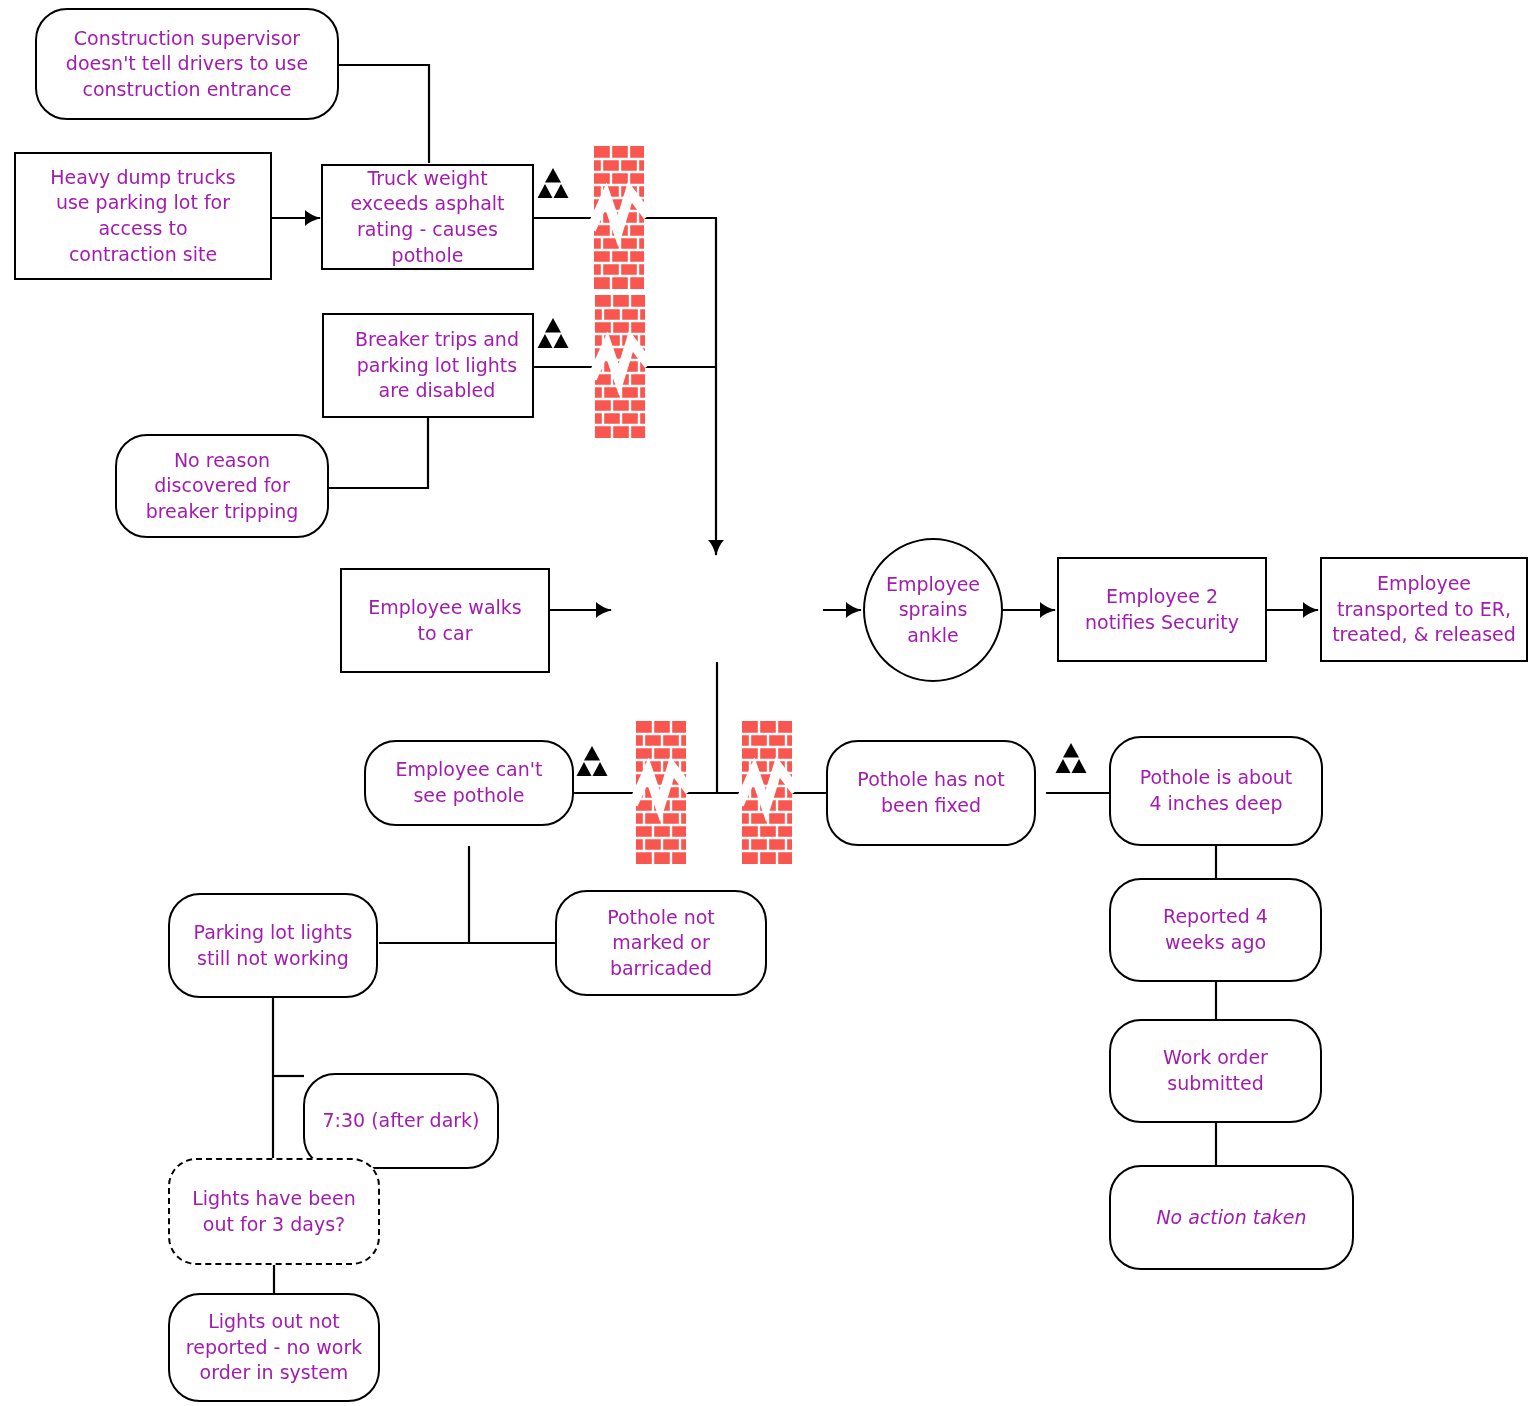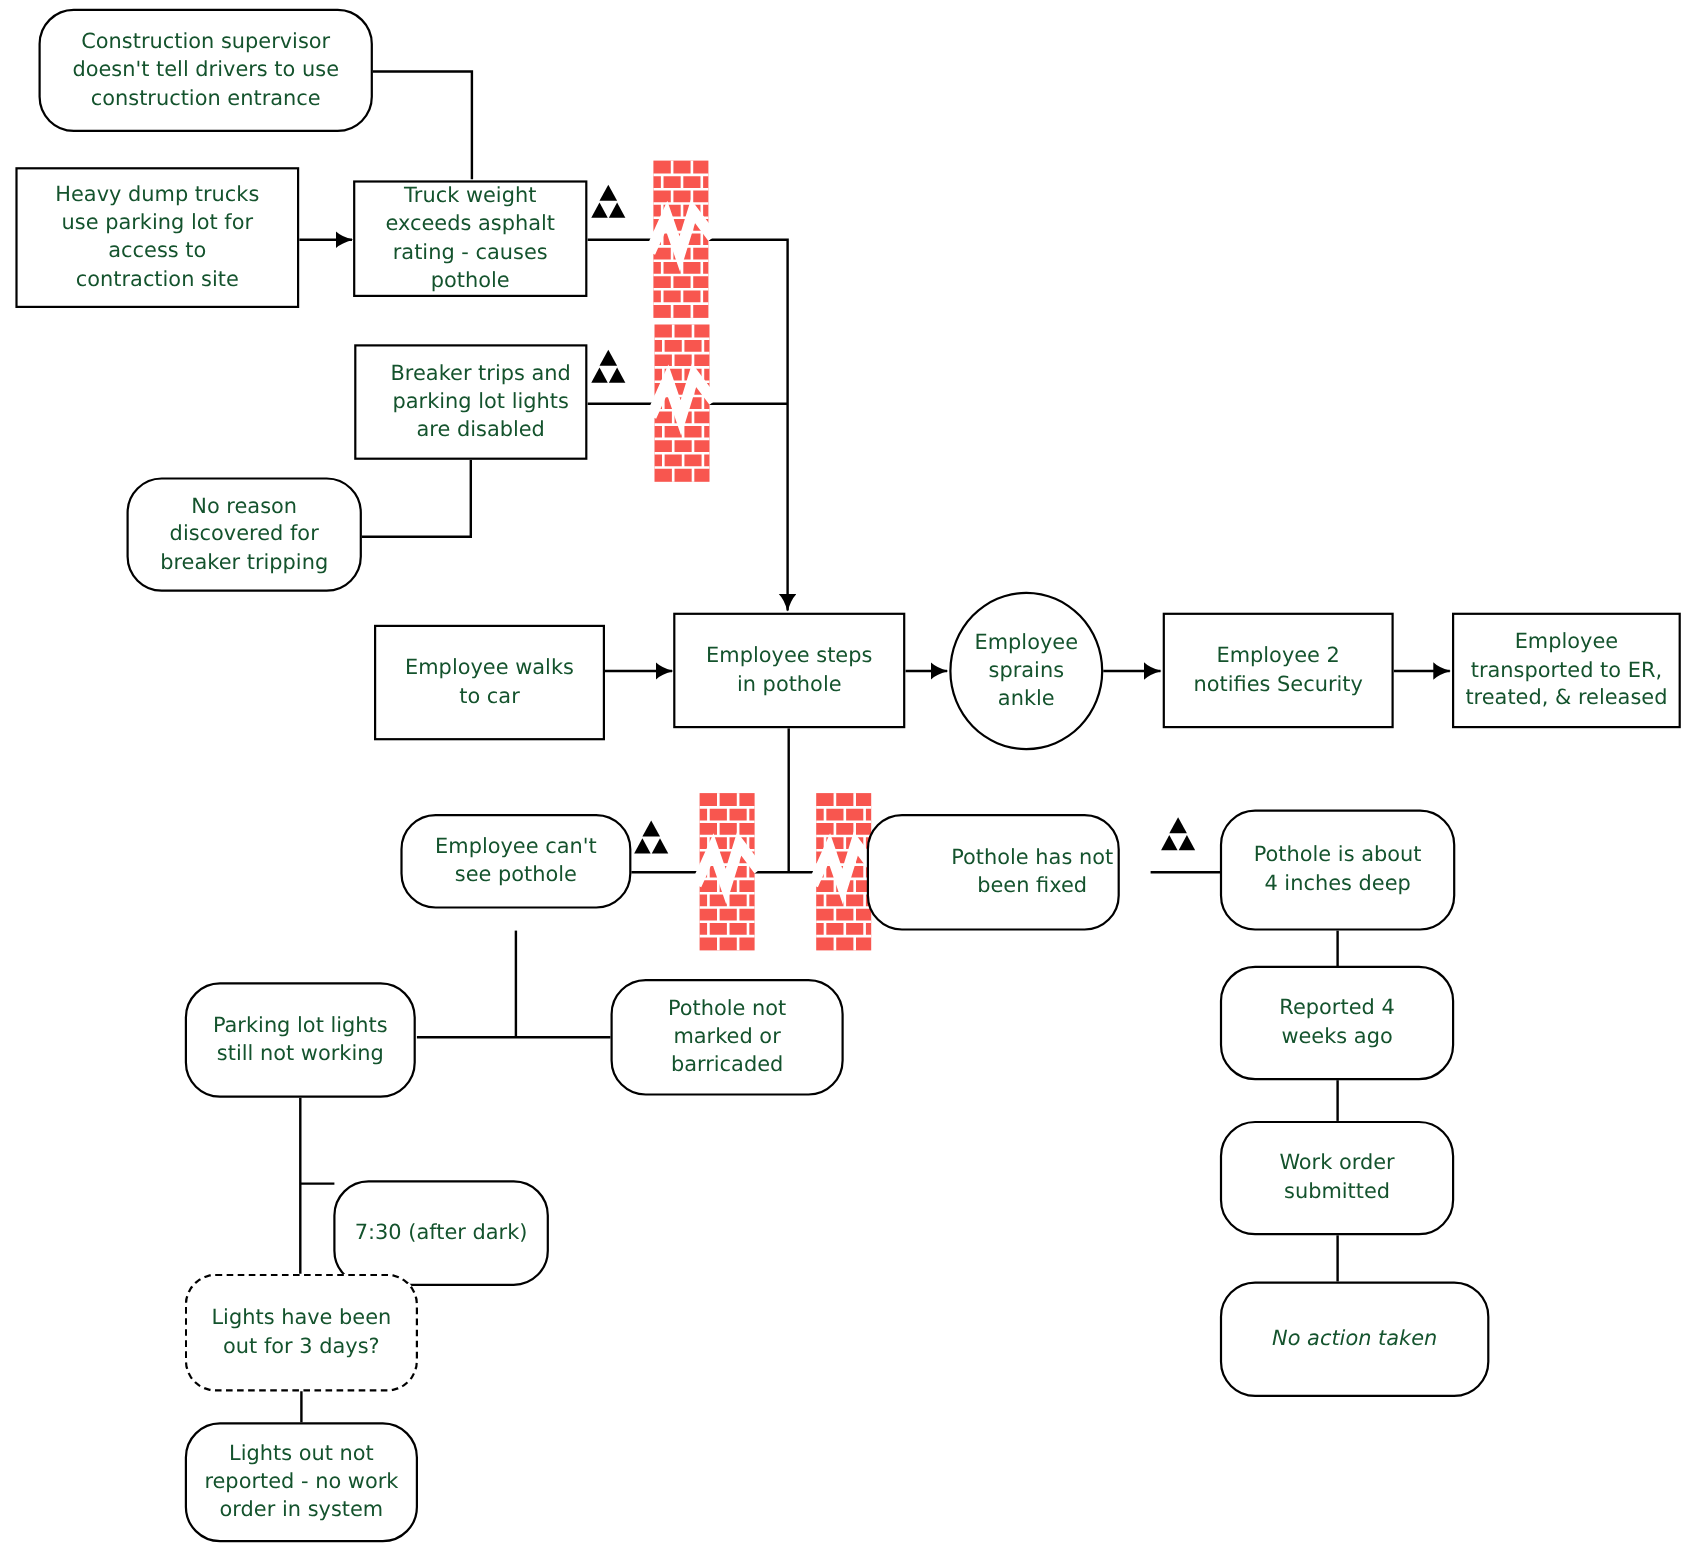--- a/index.html
+++ b/index.html
@@ -4,21 +4,21 @@
 <style>
   html,body{margin:0;padding:0;background:#ffffff;}
   #canvas{
     position:relative;width:1536px;height:1406px;background:#ffffff;overflow:hidden;
     font-family:"DejaVu Sans","Liberation Sans",sans-serif;
   }
   #wires{position:absolute;left:0;top:0;z-index:1;}
   .node{
     position:absolute;z-index:2;box-sizing:border-box;
     display:flex;align-items:center;justify-content:center;
-    background:#ffffff;border:2.5px solid #000000;color:#14532d;
+    background:#ffffff;border:2.5px solid #000000;color:#a21caf;
     font-size:19px;line-height:1.35;text-align:center;
   }
   .node .lbl{white-space:pre-line;padding:2px 4px;}
   .rect{border-radius:0;}
   .rounded{border-radius:32px;}
   .ellipse{border-radius:50%;}
   .dashed{border-style:dashed;border-width:2px;border-radius:28px;}
 </style>
 </head>
 <body>
@@ -146,24 +146,20 @@
     <span class="lbl">No reason
 discovered for
 breaker tripping</span>
   </div>
 
   <div class="node rect" style="left:340px;top:557px;width:210px;height:105px;margin-top:11px;">
     <span class="lbl">Employee walks
 to car</span>
   </div>
 
-  <div class="node rect" style="left:612px;top:557px;width:211px;height:105px;">
-    <span class="lbl">Employee steps
-in pothole</span>
-  </div>
 
   <div class="node ellipse" style="left:863px;top:538px;width:140px;height:144px;">
     <span class="lbl">Employee
 sprains
 ankle</span>
   </div>
 
   <div class="node rect" style="left:1057px;top:557px;width:210px;height:105px;">
     <span class="lbl">Employee 2
 notifies Security</span>
@@ -173,21 +169,21 @@
     <span class="lbl">Employee
 transported to ER,
 treated, &amp; released</span>
   </div>
 
   <div class="node rounded" style="left:364px;top:740px;width:210px;height:86px;">
     <span class="lbl">Employee can't
 see pothole</span>
   </div>
 
-  <div class="node rounded" style="left:788px;top:740px;width:230px;height:106px;justify-content:flex-end;">
+  <div class="node rounded" style="left:826px;top:740px;width:210px;height:106px;">
     <span class="lbl">Pothole has not
 been fixed</span>
   </div>
 
   <div class="node rounded" style="left:1109px;top:736px;width:214px;height:110px;">
     <span class="lbl">Pothole is about
 4 inches deep</span>
   </div>
 
   <div class="node rounded" style="left:168px;top:893px;width:210px;height:105px;">

